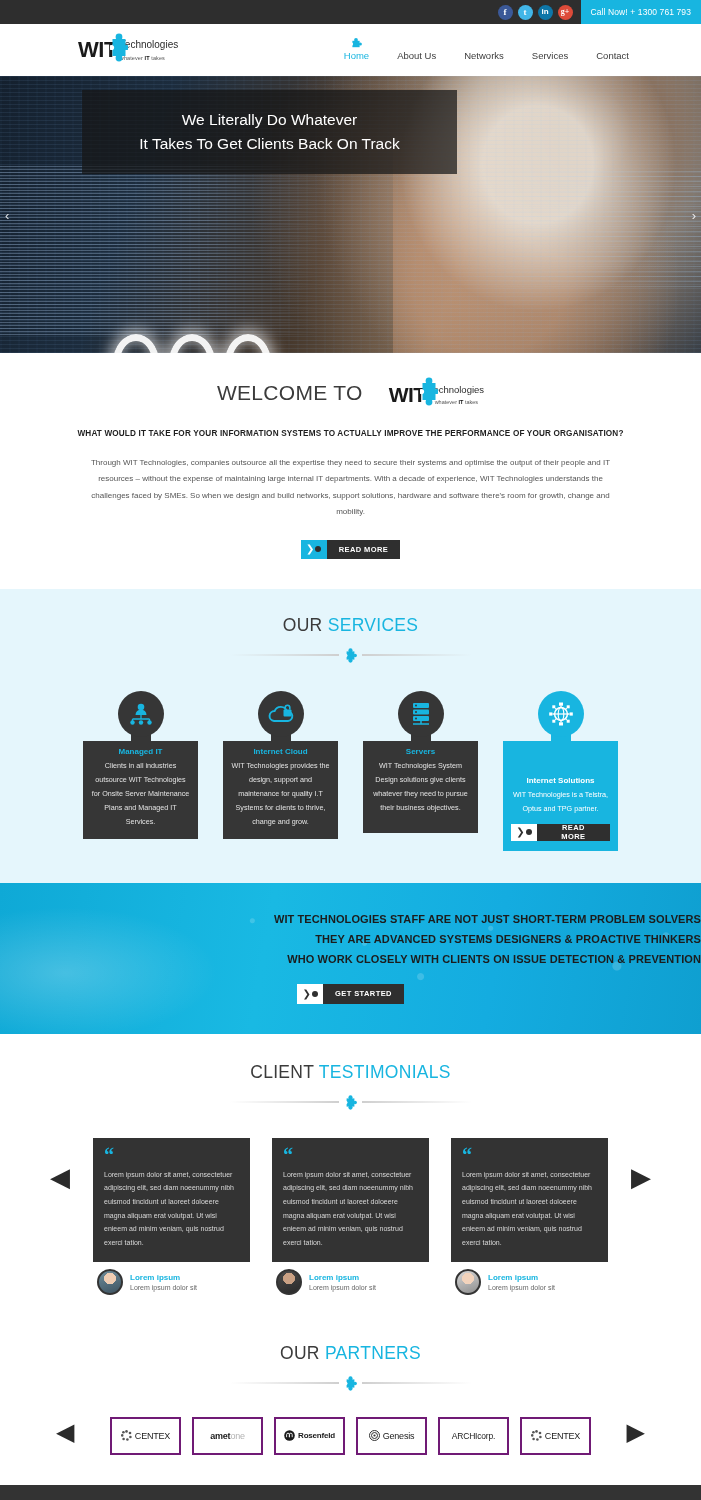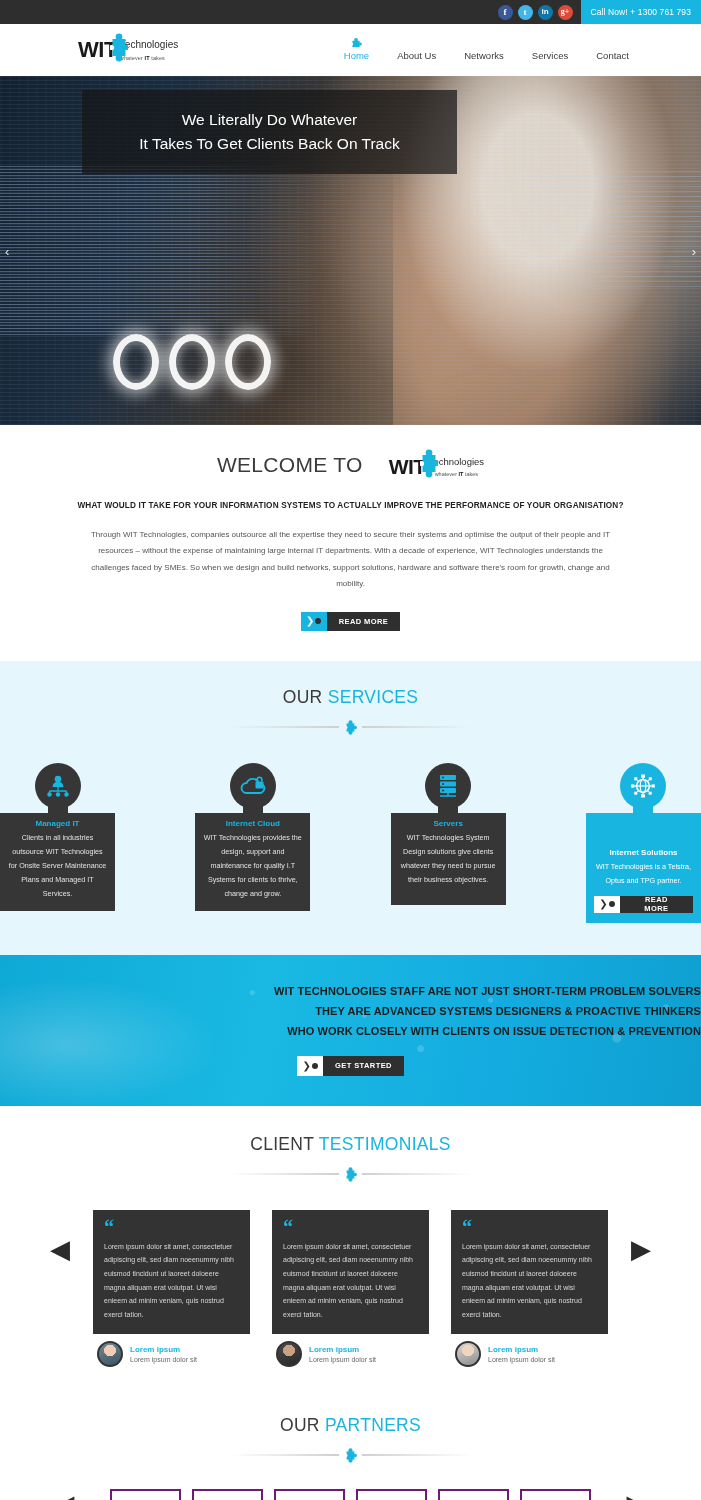--- a/index.html
+++ b/index.html
@@ -57,21 +57,21 @@
     padding-top: 10px; cursor: pointer; white-space: nowrap;
   }
   .nav-item.active { color: #18b5e0; }
   .nav-puzzle {
     position: absolute; top: -2px; left: 50%; transform: translateX(-50%);
     width: 12px; height: 11px;
   }
 
   
   .hero {
-    height: 349px; position: relative; overflow: hidden;
+    height: 277px; position: relative; overflow: hidden;
     background:
       radial-gradient(circle at 62% 45%, rgba(190,150,120,.55), transparent 40%),
       radial-gradient(circle at 85% 30%, rgba(225,210,195,.75), transparent 45%),
       linear-gradient(110deg, #14202e 0%, #1c2c3d 22%, #46382c 48%, #7a6550 66%, #3a2d23 88%, #16212d 100%);
   }
   .hero-code {
     position: absolute; inset: 0;
     background:
       repeating-linear-gradient(180deg, rgba(150,200,255,.16) 0 1px, transparent 1px 4px),
       repeating-linear-gradient(90deg, rgba(120,180,240,.05) 0 2px, transparent 2px 9px);
@@ -171,21 +171,21 @@
   .divider .line {
     flex: 1; height: 2px;
     background: linear-gradient(90deg, rgba(200,200,200,0), #cfcfcf);
   }
   .divider .line.r { background: linear-gradient(270deg, rgba(200,200,200,0), #cfcfcf); }
   .divider .pz { width: 13px; height: 15px; margin: 0 5px; }
 
   
   .services { background: #e5f6fc; padding: 26px 0 32px; }
   .service-row {
-    display: flex; justify-content: space-between; gap: 25px; margin-top: 28px;
+    display: flex; justify-content: center; gap: 25px; margin-top: 28px;
   }
   .service { width: 115px; position: relative; }
   .svc-icon {
     width: 46px; height: 46px; border-radius: 50%;
     background: #363636; margin: 0 auto; position: relative; z-index: 2;
     display: flex; align-items: center; justify-content: center;
   }
   .svc-icon.cyan { background: #18b5e0; }
   .svc-neck {
     width: 20px; height: 14px; background: #363636;

